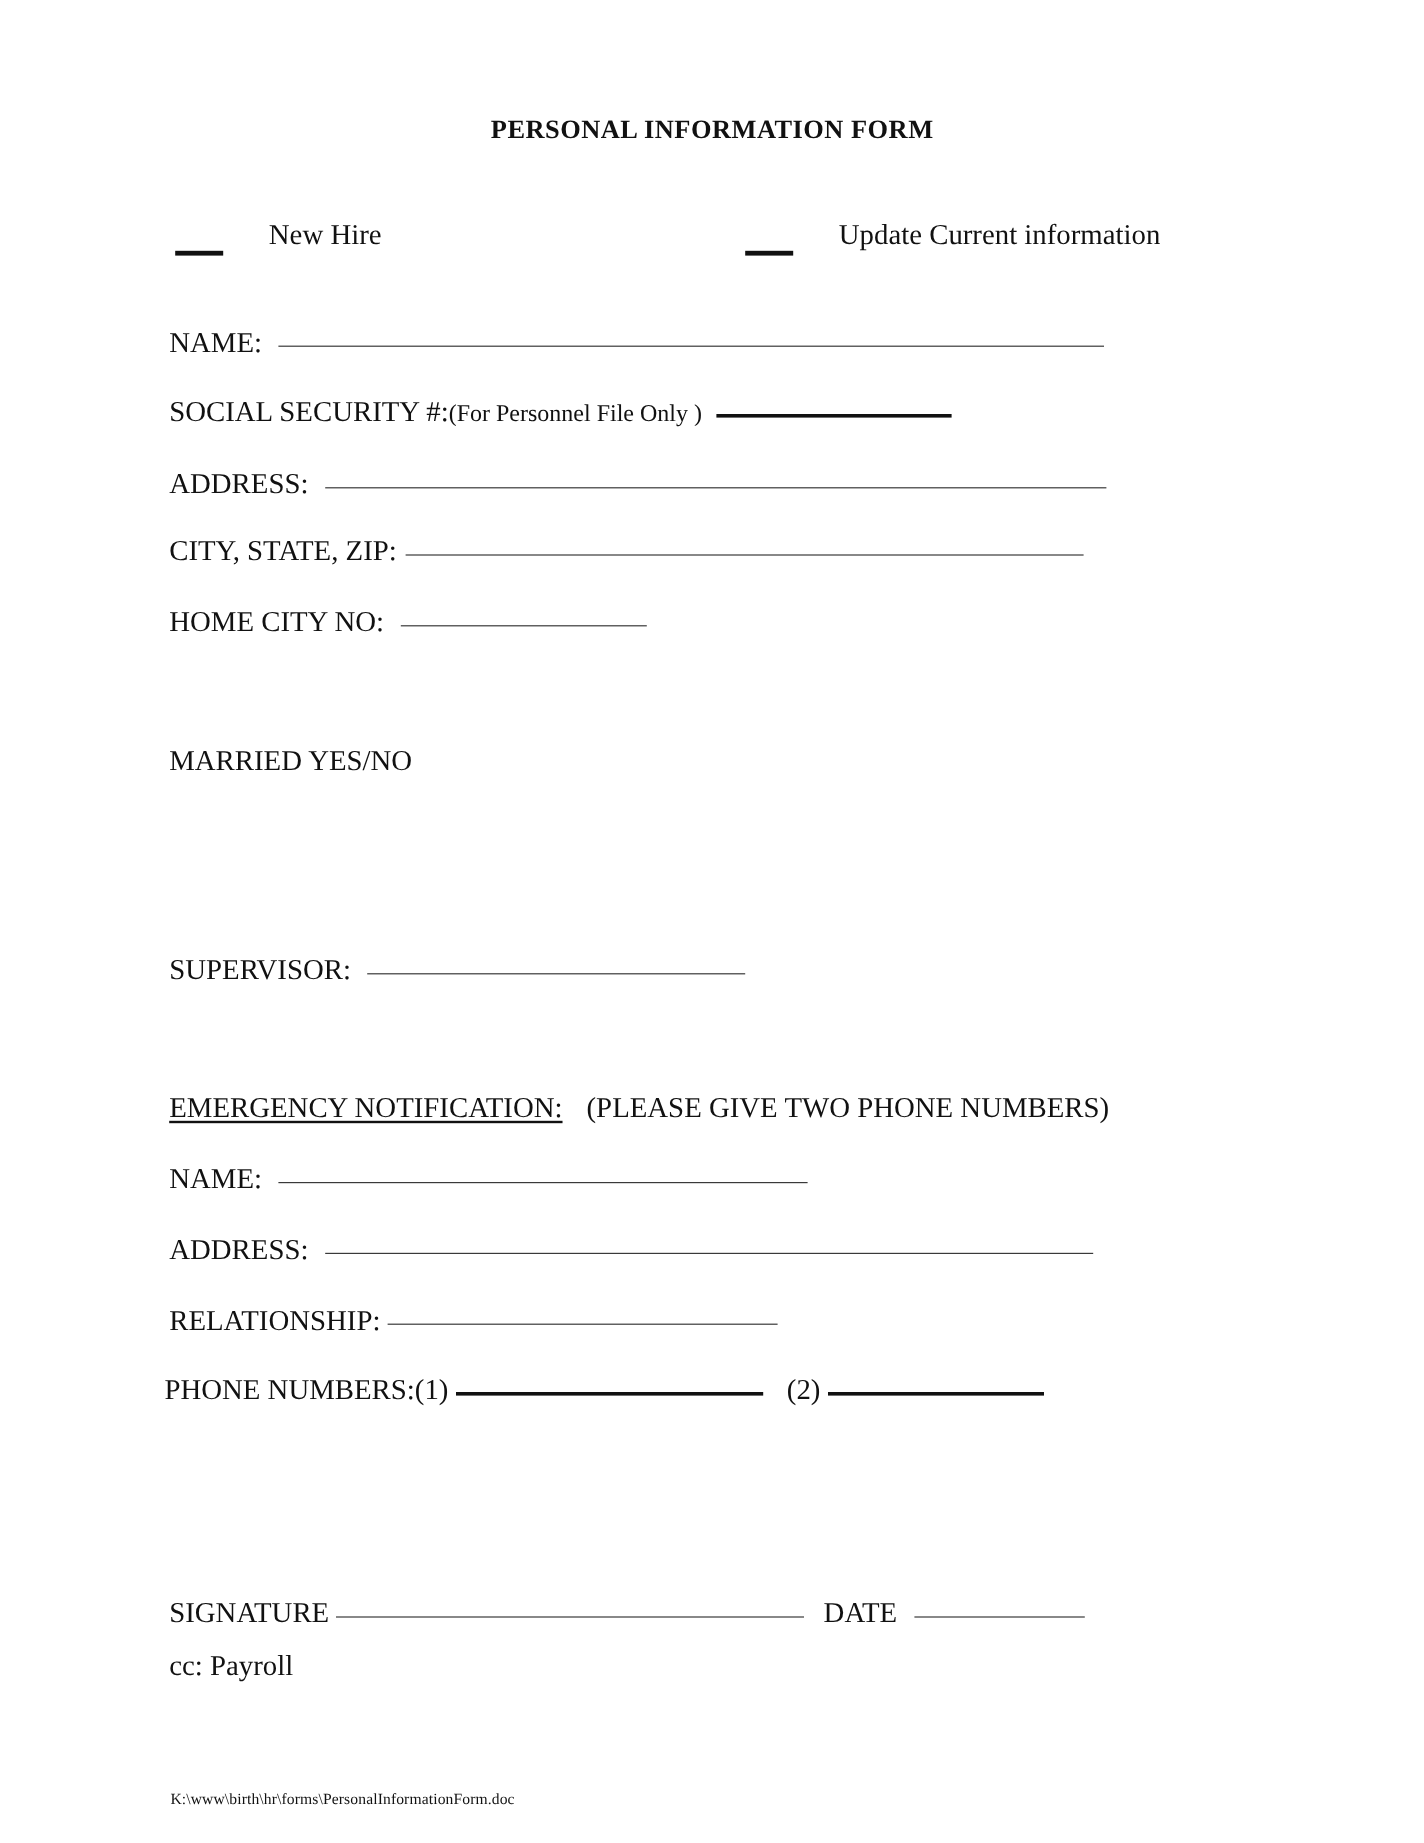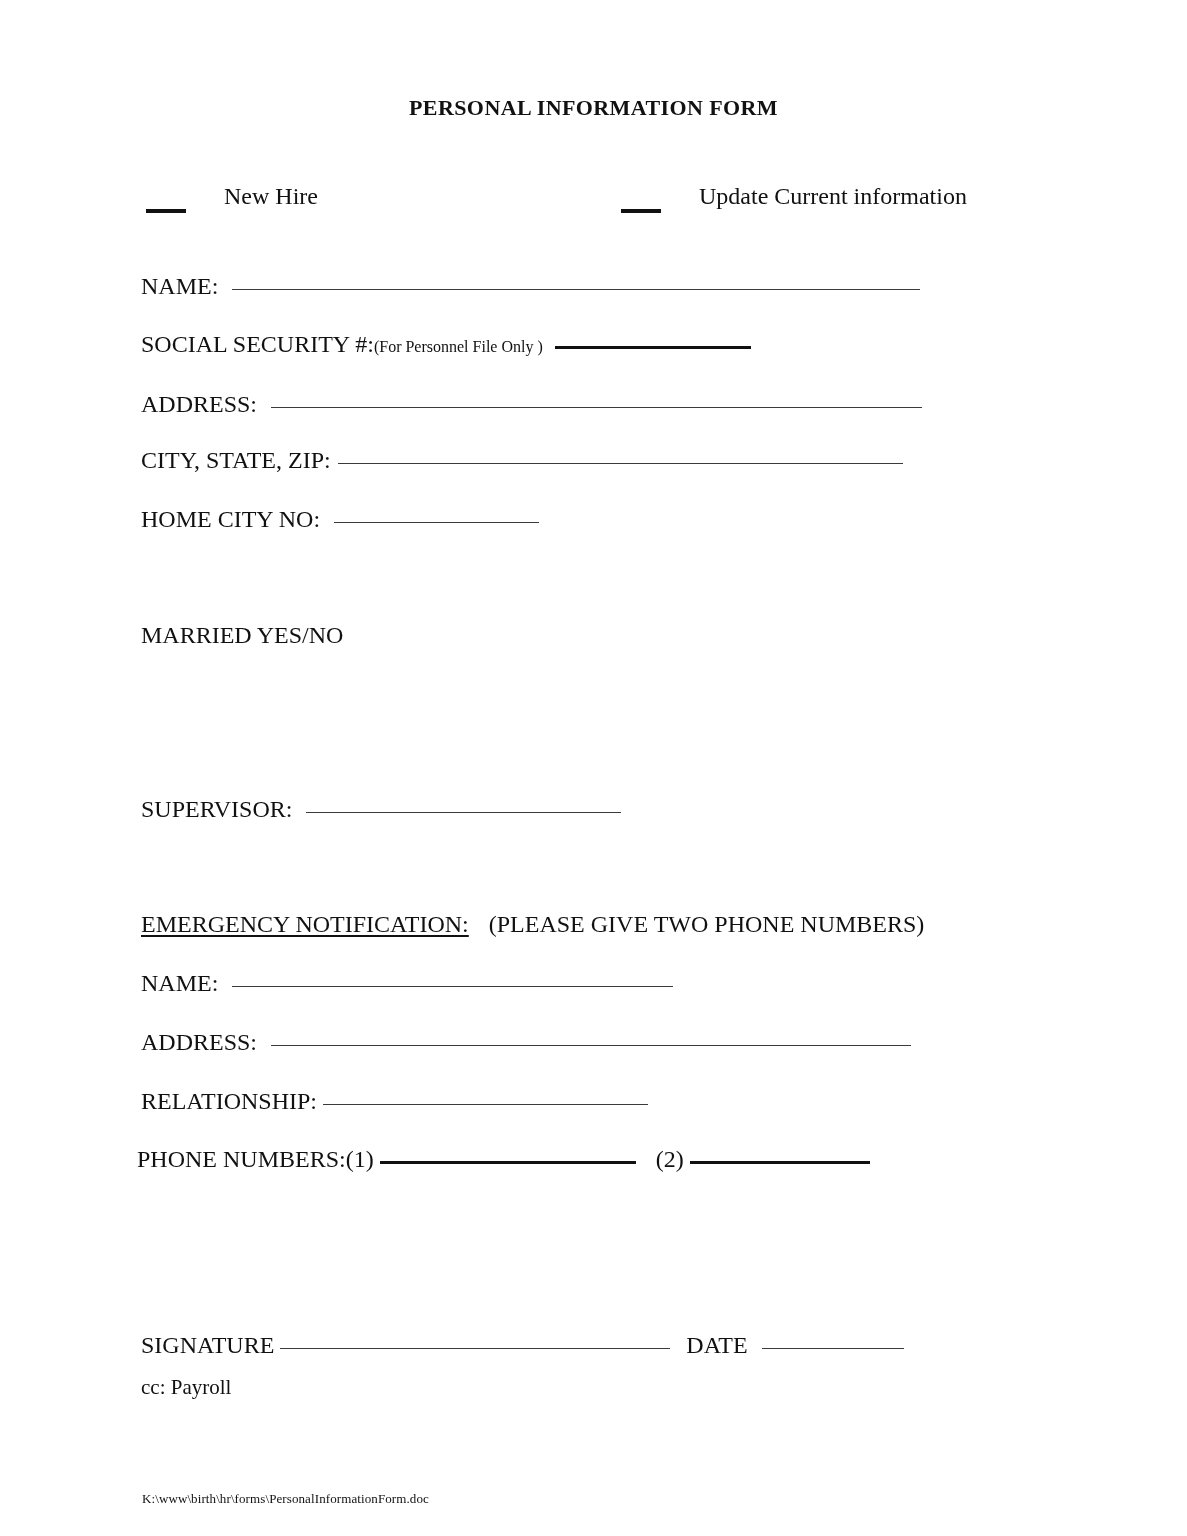--- a/index.html
+++ b/index.html
@@ -32,21 +32,21 @@
 
   
   .row {
     position: absolute;
     white-space: nowrap;
     font-size: 24px;
     line-height: 1;
   }
 
   .label { display: inline-block; vertical-align: baseline; }
-  .label-sm { font-size: 16px; vertical-align: baseline; }
+  .label-sm { font-size: 20px; vertical-align: baseline; }
 
   
   .rule {
     display: inline-block;
     vertical-align: baseline;
     border-bottom: 1.6px solid #3a3a3a;
     height: 0;
     position: relative;
     top: -4px;
   }
@@ -144,17 +144,17 @@
     <span class="rule thick" style="width:180px; margin-left:0px; top:-3px;"></span>
   </div>
 
   <div class="row" style="left:141px; top:1289px;margin-top:44px;">
     <span class="label">SIGNATURE</span>
     <span class="rule" style="width:390px; margin-left:0px;"></span>
     <span class="label" style="margin-left:10px;">DATE</span>
     <span class="rule" style="width:142px; margin-left:8px;"></span>
   </div>
 
-  <div class="row" style="left:141px; top:1377px; font-size:21px;">cc: Payroll</div>
+  <div class="row" style="left:141px; top:1377px; font-size:24px;">cc: Payroll</div>
 
   <div class="footer-path" style="left:142px; top:1491px;">K:\www\birth\hr\forms\PersonalInformationForm.doc</div>
 
 </div>
 
 </body></html>

